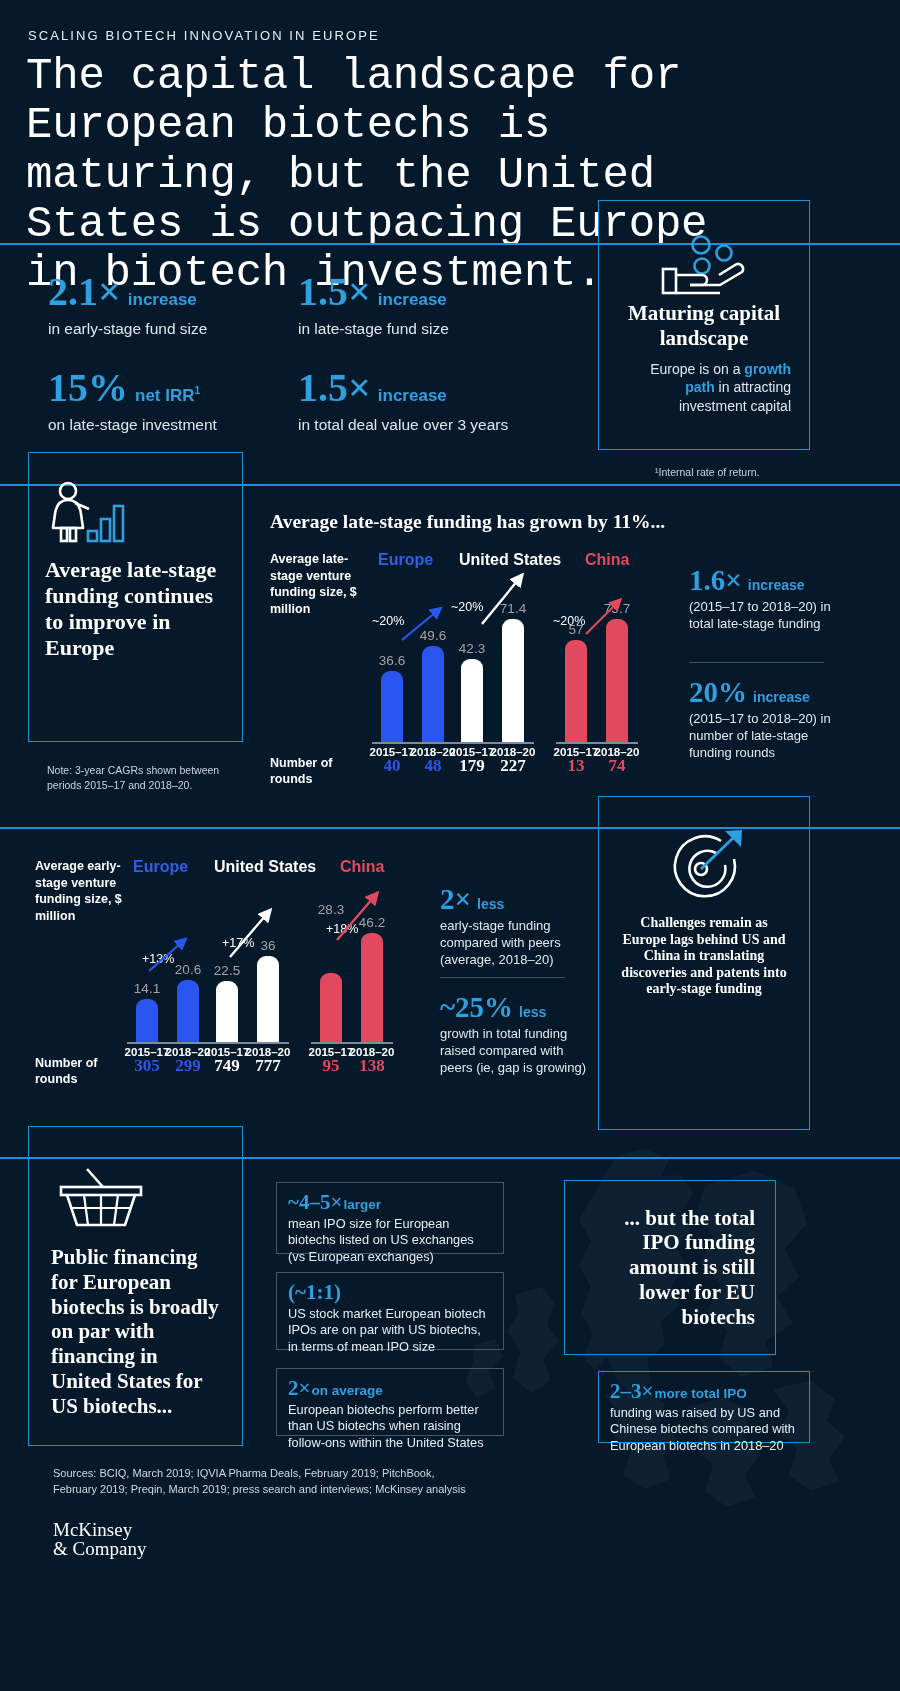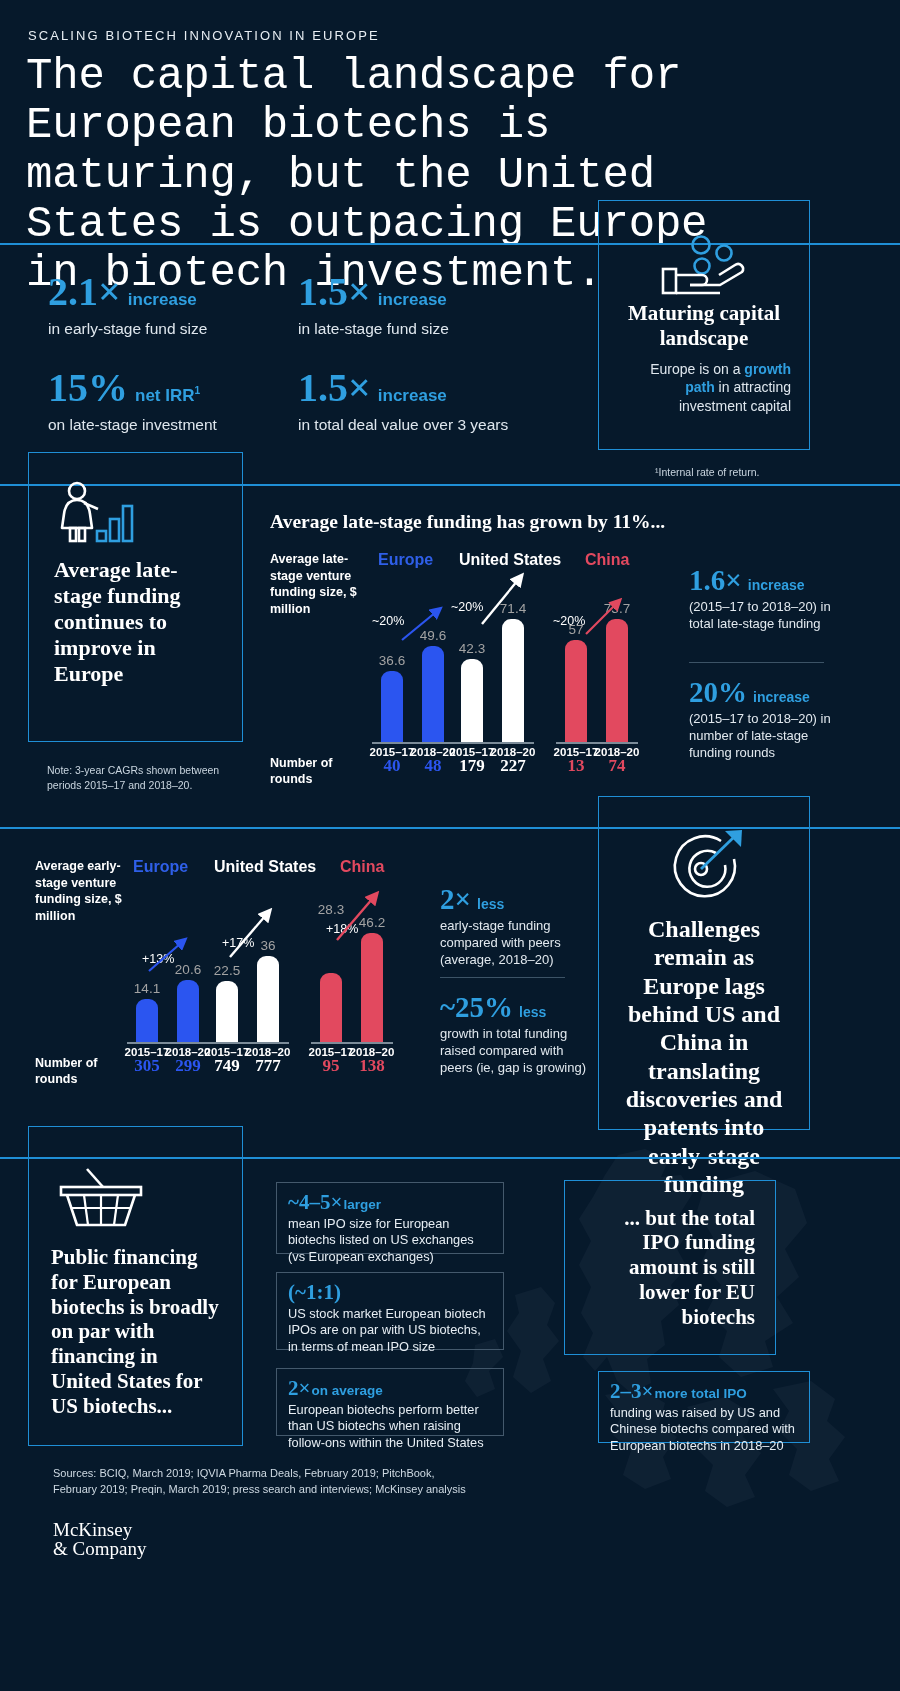--- a/index.html
+++ b/index.html
@@ -155,21 +155,21 @@
     </svg>
     <div class="box-title">Maturing capital landscape</div>
     <div class="box-body">
       <span>Europe is on a </span><span class="b-strong">growth path</span><span> in attracting investment capital</span>
     </div>
   </div>
   <div class="footnote" style="left:655px; top:466px;">¹Internal rate of return.</div>
 
   <div class="rule" style="top:484px;"></div>
 
-  <div class="box" style="left:28px; top:452px; width:215px; height:290px; padding:26px 25px;">
+  <div class="box" style="left:28px; top:452px; width:215px; height:290px; padding:26px 16px;">
     <svg style="margin:2px 0 14px 6px;" width="82" height="62" viewBox="0 0 82 62">
       <circle cx="17" cy="10" r="8" fill="none" stroke="#fff" stroke-width="2.6"></circle>
       <path d="M17 19 c-9 0 -12 6 -13 14 l-2 14 h30 l-2 -14 c-1 -8 -4 -14 -13 -14 Z" fill="none" stroke="#fff" stroke-width="2.6" stroke-linejoin="round"></path>
       <path d="M24 22 L38 28" fill="none" stroke="#fff" stroke-width="2.6"></path>
       <rect x="10" y="47" width="6" height="13" fill="none" stroke="#fff" stroke-width="2.6"></rect>
       <rect x="19" y="47" width="6" height="13" fill="none" stroke="#fff" stroke-width="2.6"></rect>
       <rect x="37" y="50" width="9" height="10" fill="none" stroke="#2f9fe0" stroke-width="2.6"></rect>
       <rect x="50" y="38" width="9" height="22" fill="none" stroke="#2f9fe0" stroke-width="2.6"></rect>
       <rect x="63" y="25" width="9" height="35" fill="none" stroke="#2f9fe0" stroke-width="2.6"></rect>
     </svg>
@@ -330,21 +330,21 @@
   </div>
 
   <div class="box" style="left:598px; top:796px; width:212px; height:334px; padding:26px 20px;">
     <svg style="margin:6px auto 16px auto;" width="82" height="70" viewBox="0 0 82 70">
       <path d="M58 12 a30 30 0 1 0 13 18" fill="none" stroke="#fff" stroke-width="2.6"></path>
       <path d="M53 24 a18 18 0 1 0 9 12" fill="none" stroke="#fff" stroke-width="2.6"></path>
       <circle cx="38" cy="40" r="6" fill="none" stroke="#fff" stroke-width="2.6"></circle>
       <line x1="38" y1="40" x2="70" y2="9" stroke="#2f9fe0" stroke-width="2.8"></line>
       <path d="M62 2 L79 1 L78 18 L70 10 Z" fill="#2f9fe0"></path>
     </svg>
-    <div class="box-title" style="font-size:24px;">Challenges remain as Europe lags behind US and China in translating discoveries and patents into early-stage funding</div>
+    <div class="box-title" style="font-size:14px;">Challenges remain as Europe lags behind US and China in translating discoveries and patents into early-stage funding</div>
   </div>
 
   <div class="rule" style="top:1157px;"></div>
 
   <div class="box" style="left:28px; top:1126px; width:215px; height:320px; padding:26px 22px;">
     <svg style="margin:10px 0 16px 6px;" width="88" height="66" viewBox="0 0 88 66">
       <path d="M30 6 L46 24" fill="none" stroke="#fff" stroke-width="2.6"></path>
       <rect x="4" y="24" width="80" height="8" fill="none" stroke="#fff" stroke-width="2.6"></rect>
       <path d="M10 32 L20 62 h48 L78 32" fill="none" stroke="#fff" stroke-width="2.6" stroke-linejoin="round"></path>
       <line x1="27" y1="32" x2="31" y2="62" stroke="#fff" stroke-width="2.2"></line>

